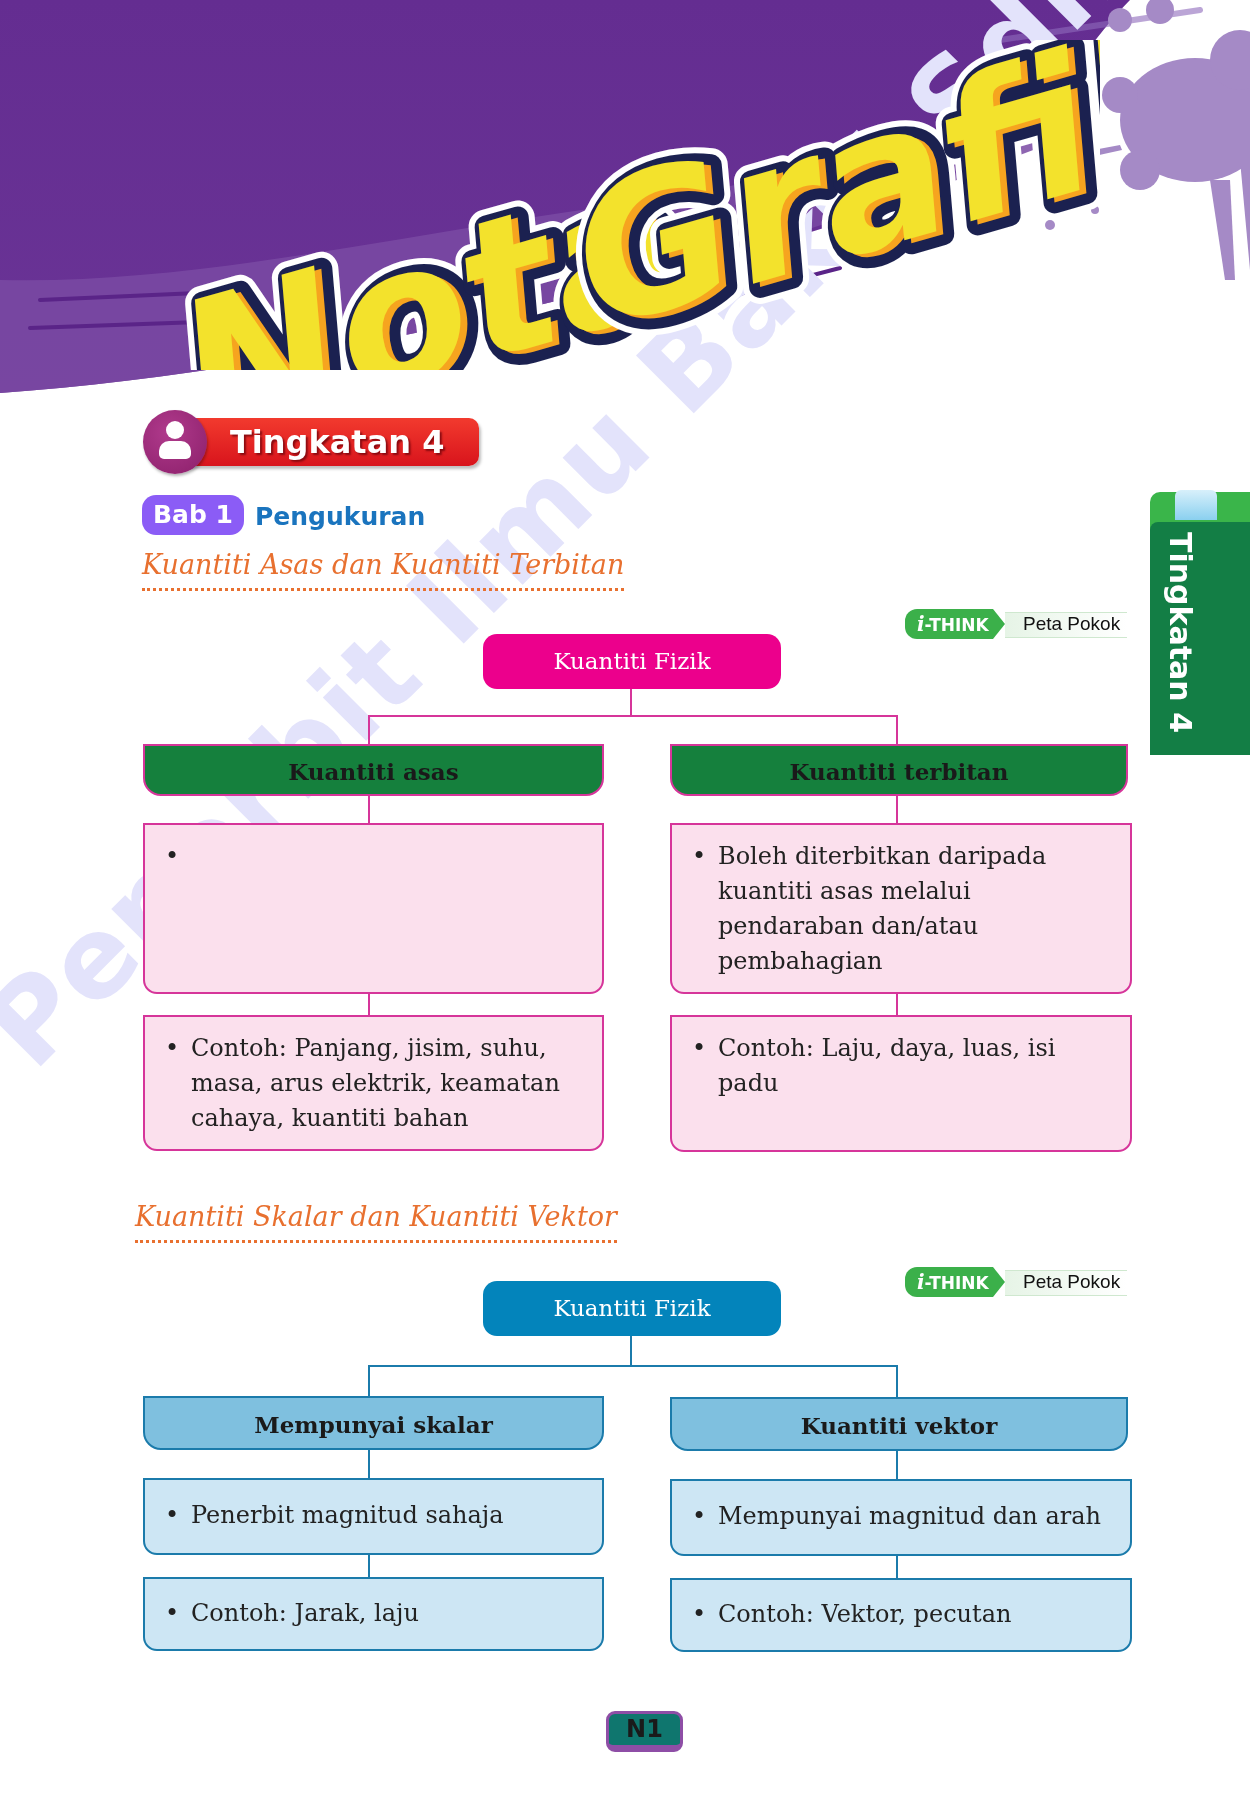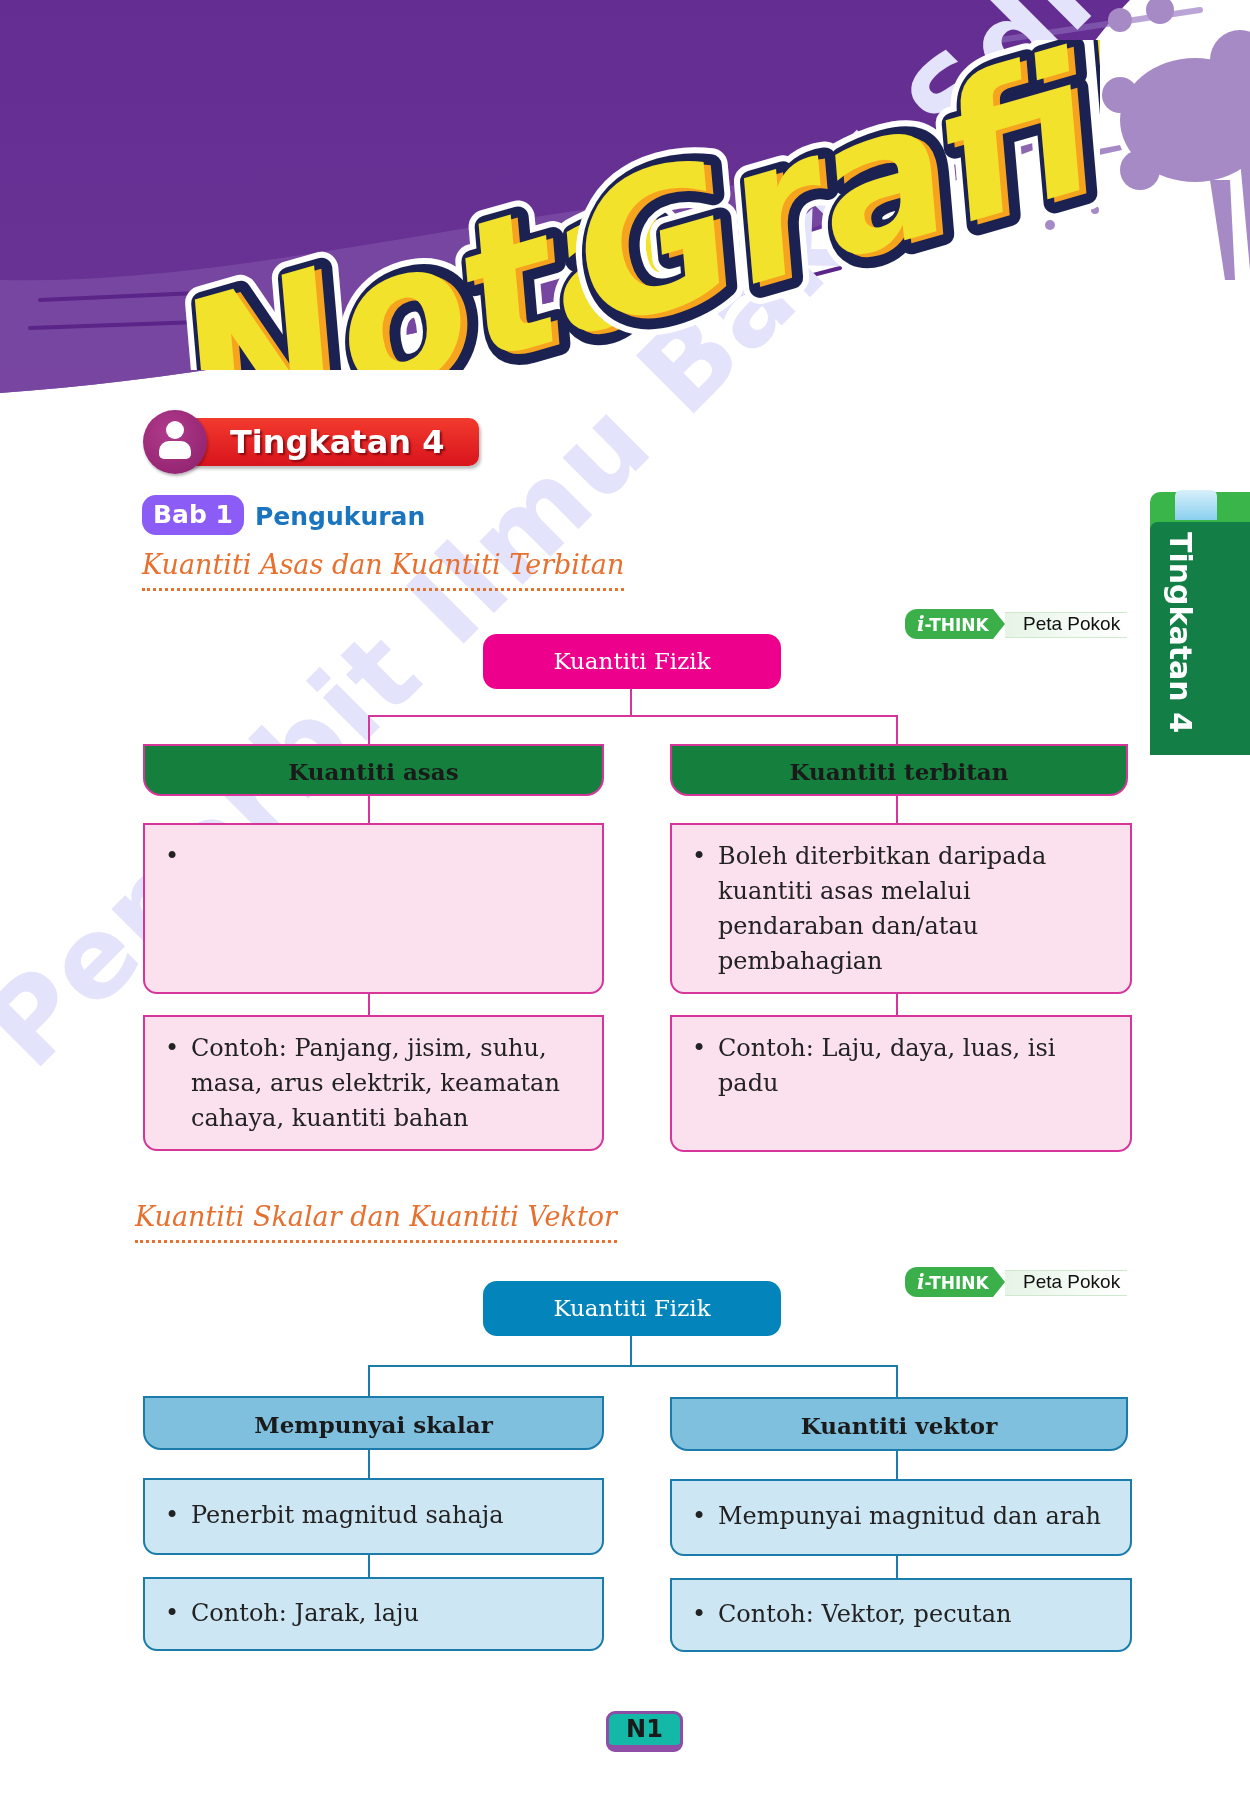--- a/index.html
+++ b/index.html
@@ -55,21 +55,21 @@
   .pink-cat { background:#15803d; border:2px solid #d6359a; }
   .pink-leaf { background:#fbe0ed; border:2px solid #d6359a; }
   .pink-line { background:#d6359a; }
 
   .blue-root { background:#0384bb; }
   .blue-cat { background:#7fc0df; border:2px solid #1b7bab; }
   .blue-leaf { background:#cde6f4; border:2px solid #1b7bab; }
   .blue-line { background:#1b7bab; }
 
   
-  #page-num { left:606px; top:1711px; width:77px; height:41px; background:#14b8a6; border:3px solid #8e4ea6; border-bottom:7px solid #8e4ea6; border-radius:9px; box-sizing:border-box; text-align:center; font-family:"DejaVu Sans", sans-serif; font-weight:bold; font-size:24px; line-height:30px; color:#1a1a1a; }
+  #page-num { left:606px; top:1711px; width:77px; height:41px; background:#0f766e; border:3px solid #8e4ea6; border-bottom:7px solid #8e4ea6; border-radius:9px; box-sizing:border-box; text-align:center; font-family:"DejaVu Sans", sans-serif; font-weight:bold; font-size:24px; line-height:30px; color:#1a1a1a; }
 </style>
 </head>
 <body>
 
 <svg id="banner" class="abs" viewBox="0 0 1250 420" width="1250" height="420">
   <defs>
     <linearGradient id="bg1" x1="0" y1="0" x2="0" y2="1">
       <stop offset="0" stop-color="#642d91"></stop>
       <stop offset="1" stop-color="#6a3496"></stop>
     </linearGradient>

